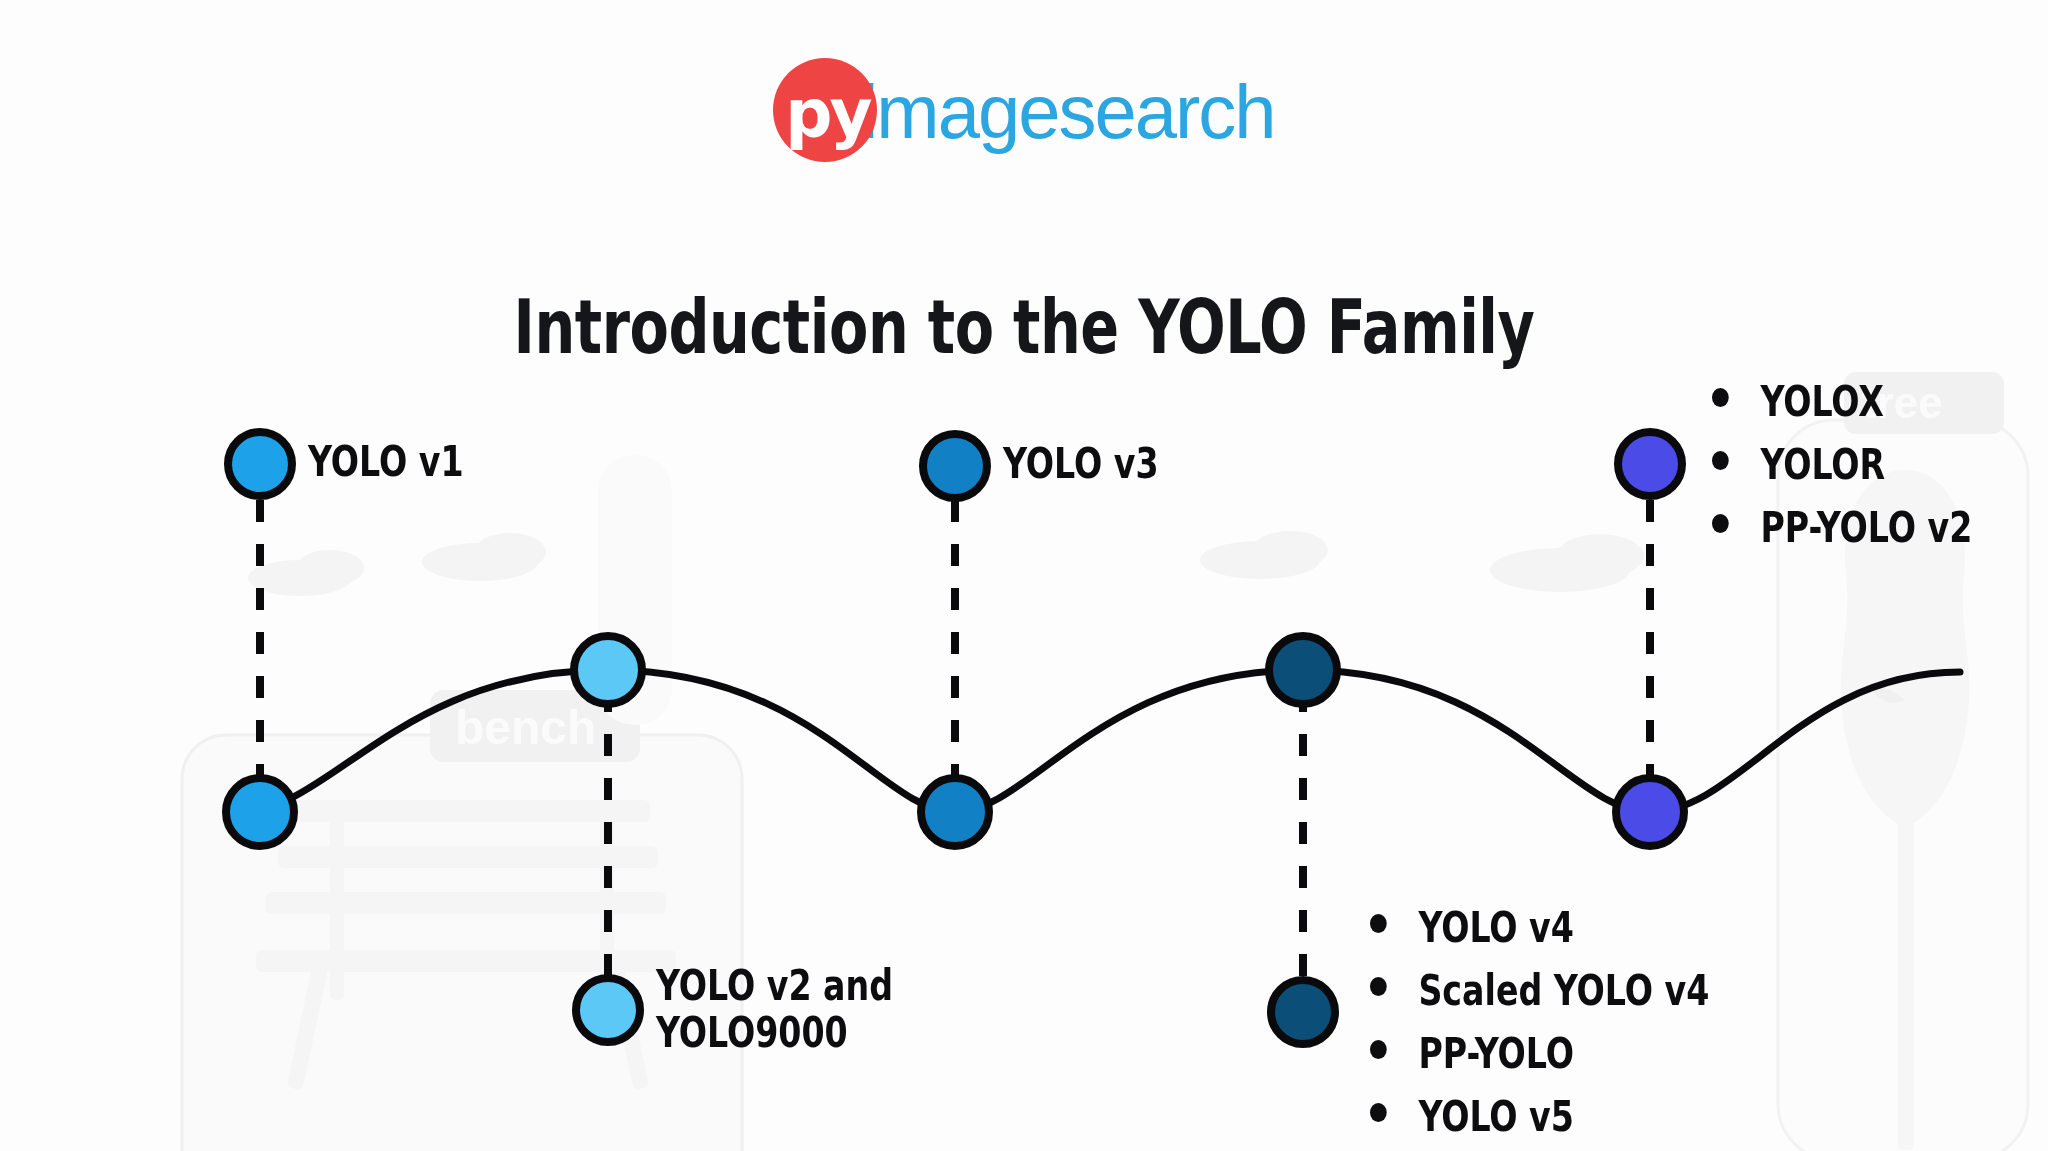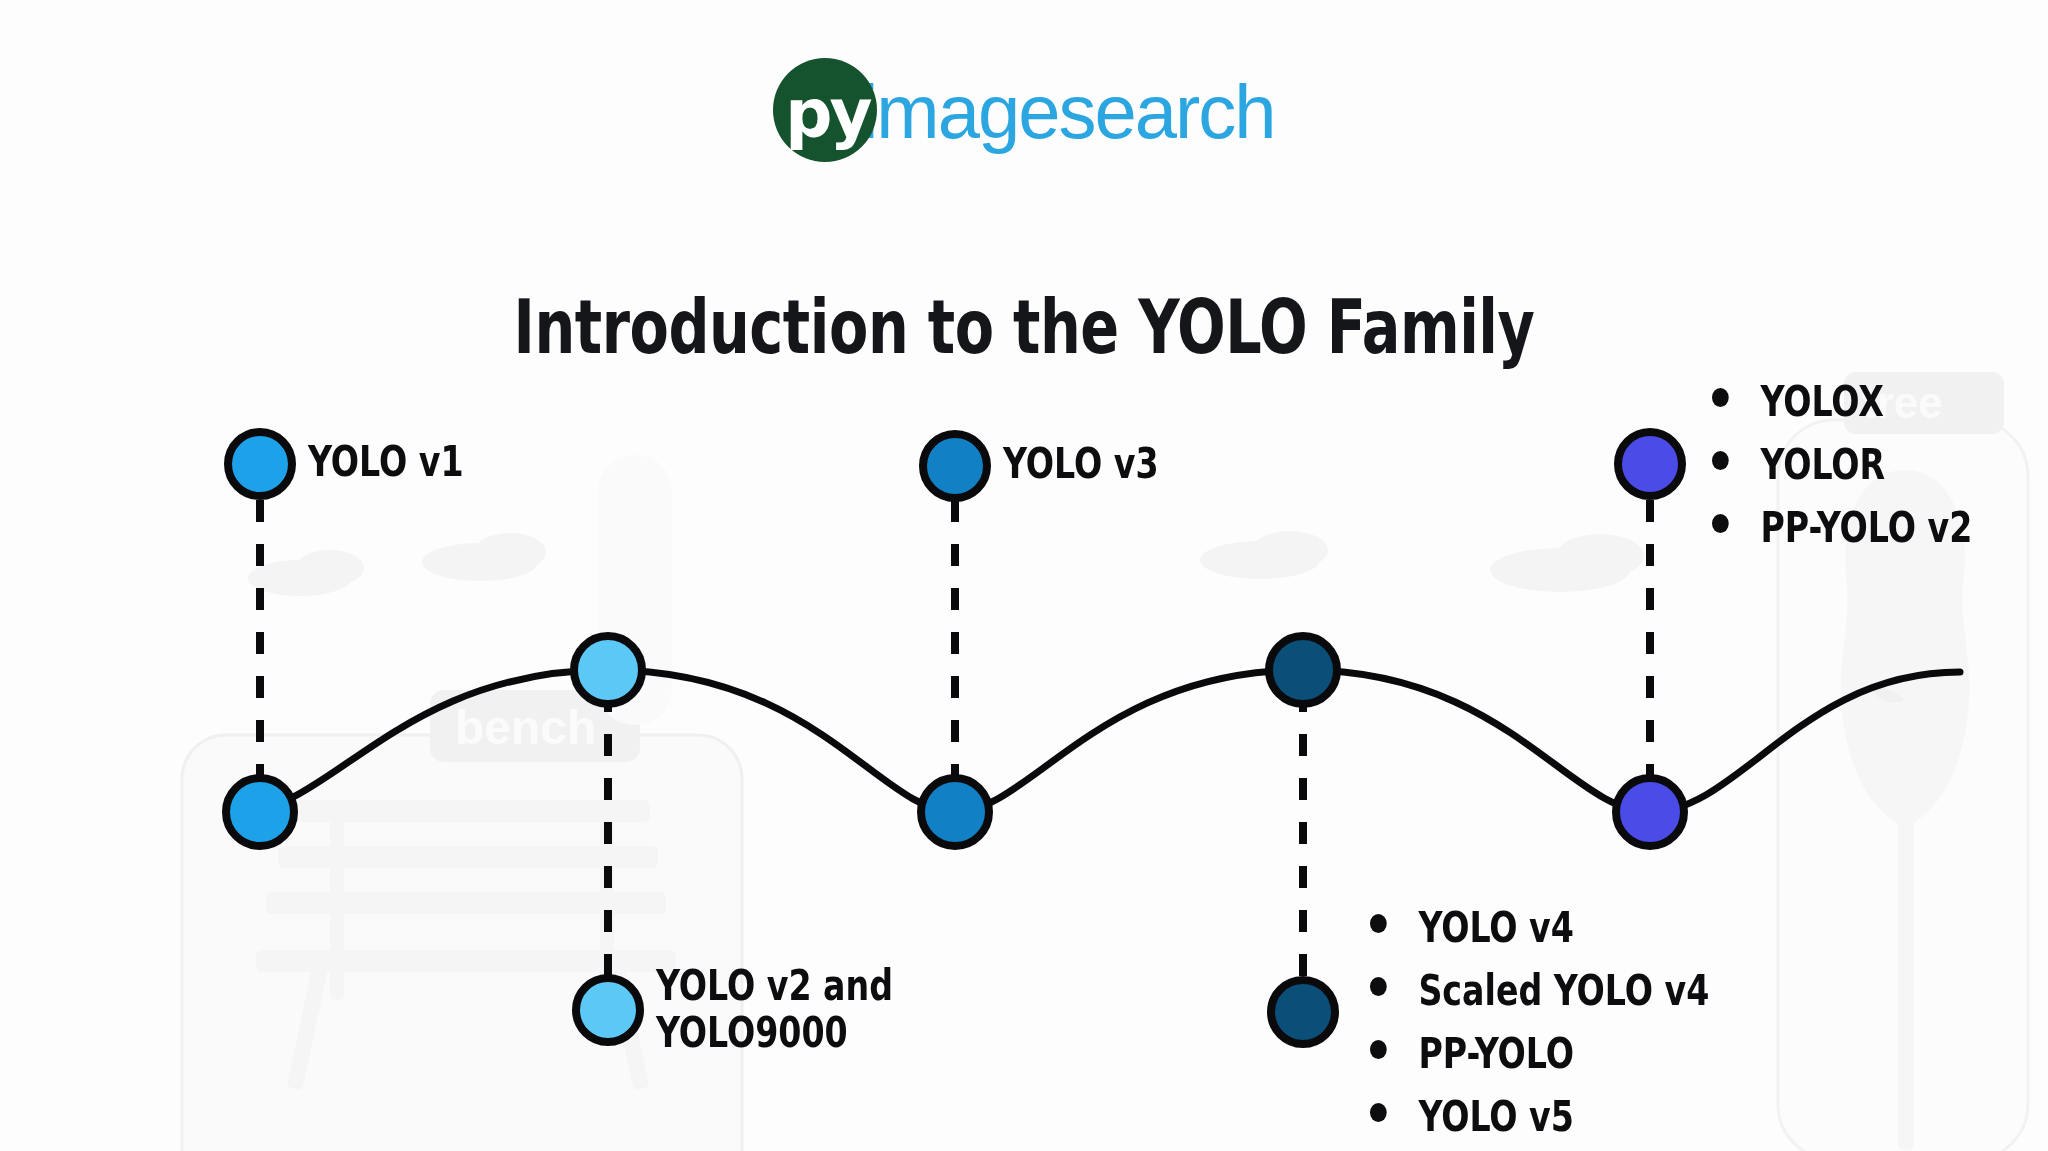--- a/index.html
+++ b/index.html
@@ -25,21 +25,21 @@
   
   #logo {
     position:absolute;
     left:0; right:0; top:58px;
     display:flex; align-items:center; justify-content:center;
     gap:0px;
   }
   #logo-mark {
     width:104px; height:104px;
     border-radius:50%;
-    background:#14532d;
+    background:#ef4444;
     display:flex; align-items:center; justify-content:center;
     position:relative;
     z-index:2;
   }
   #logo-mark .py {
     color:#ffffff;
     font-family:"DejaVu Sans", sans-serif;
     font-weight:700;
     font-size:66px;
     line-height:1;

